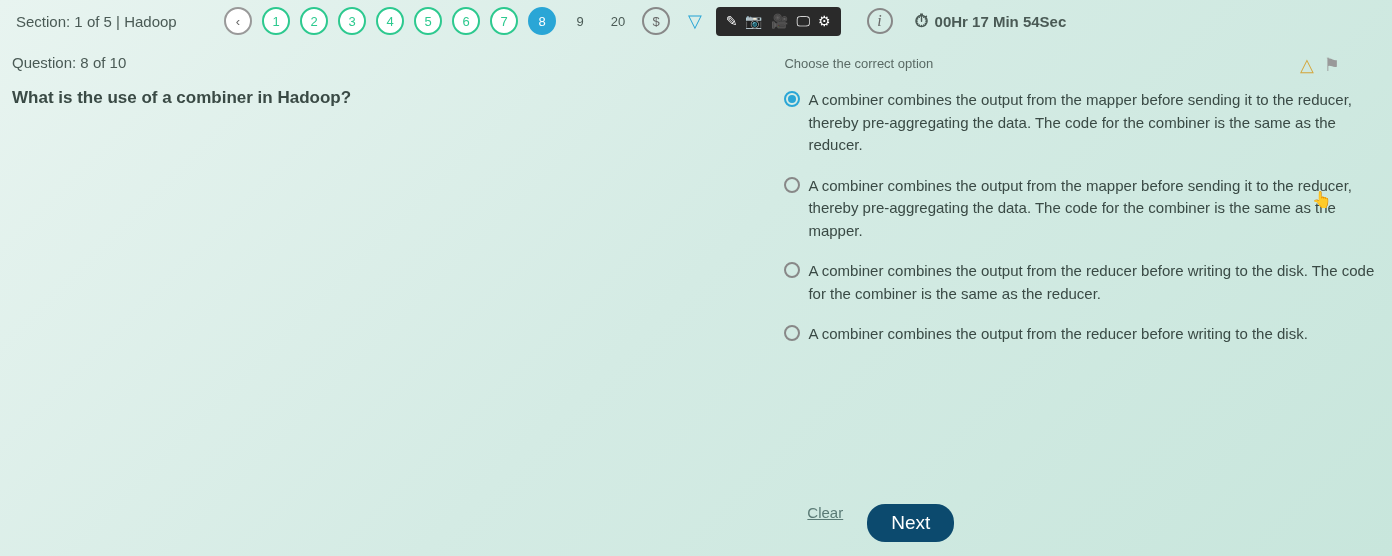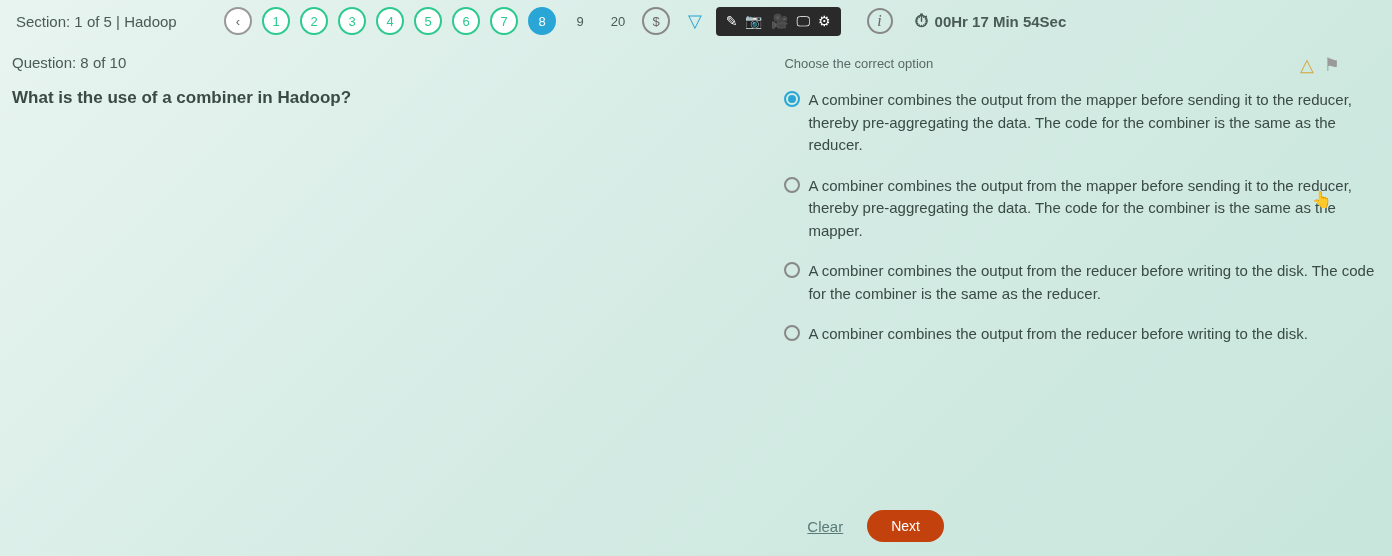--- a/index.html
+++ b/index.html
@@ -208,36 +208,36 @@
       right: 60px;
       top: 190px;
       font-size: 16px;
       color: #444;
     }
     .footer {
       position: absolute;
       bottom: 14px;
       left: 58%;
       display: flex;
-      align-items: center;
+      align-items: flex-start;
       gap: 24px;
     }
     .clear-link {
       color: #5a7a75;
       text-decoration: underline;
       font-size: 15px;
       cursor: pointer;
     }
     .next-btn {
-      background: #c2410c;
+      background: #0c4a6e;
       color: #fff;
       border: none;
       border-radius: 18px;
       padding: 8px 24px;
-      font-size: 14px;
+      font-size: 19px;
       cursor: pointer;
     }
   </style>
 </head>
 <body>
 
 <div class="top-bar">
   <div class="section-label">Section: 1 of 5 | Hadoop</div>
   <div class="nav-numbers">
     <div class="nav-btn chevron">‹</div>

